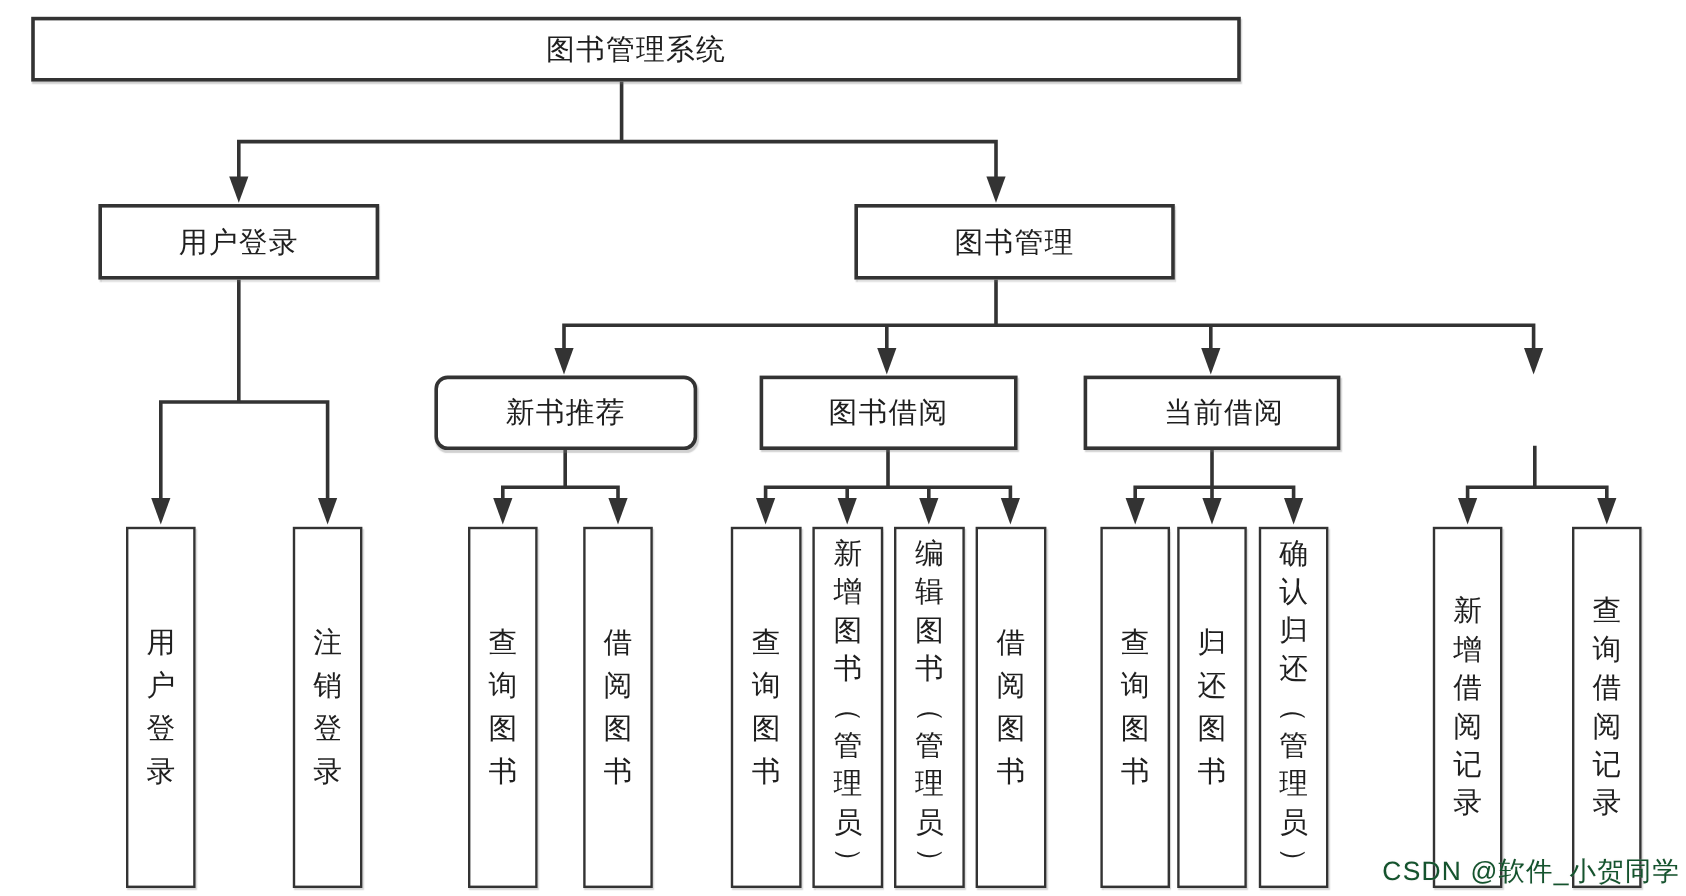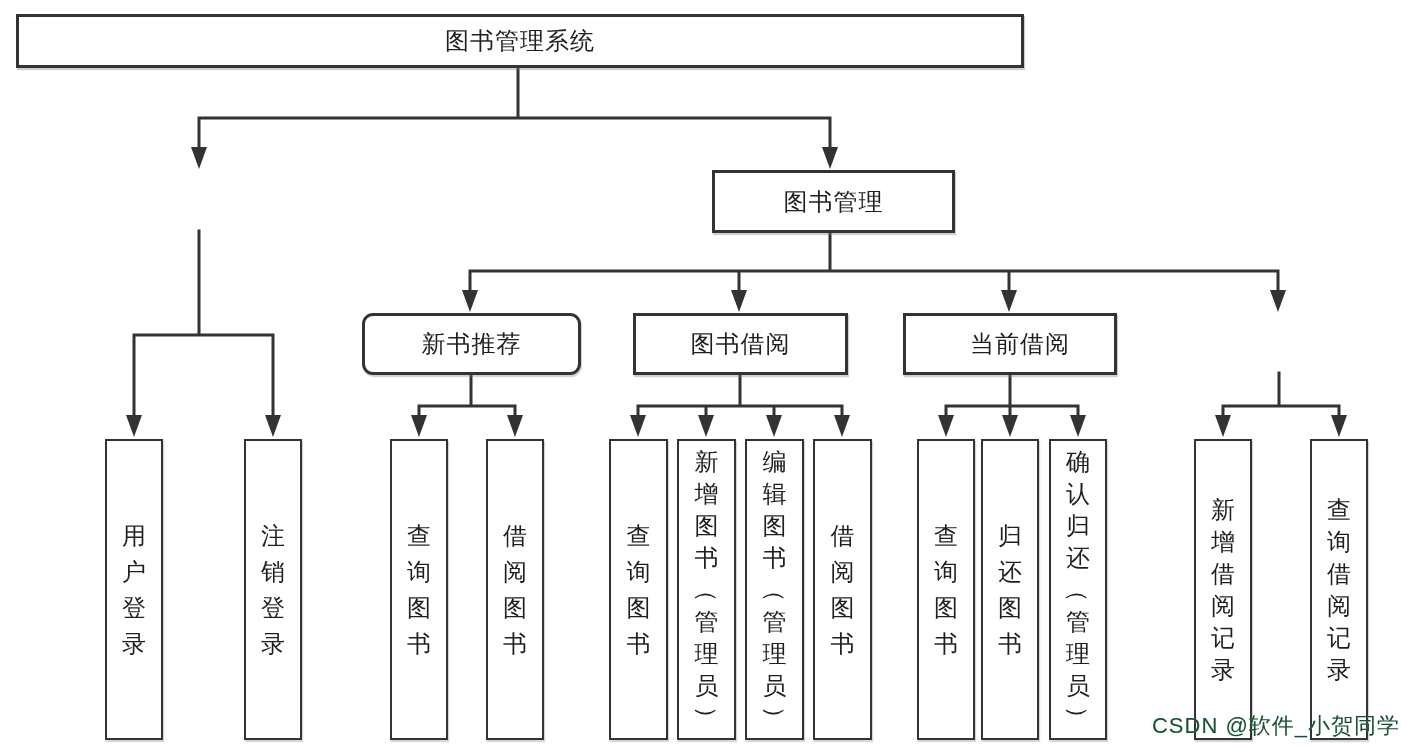--- a/index.html
+++ b/index.html
@@ -112,25 +112,28 @@
       <polygon points="766,415 782,415 774,437"></polygon>
       <polygon points="834,415 850,415 842,437"></polygon>
       <polygon points="938,415 954,415 946,437"></polygon>
       <polygon points="1002,415 1018,415 1010,437"></polygon>
       <polygon points="1070,415 1086,415 1078,437"></polygon>
       <polygon points="1215,415 1231,415 1223,437"></polygon>
       <polygon points="1331,415 1347,415 1339,437"></polygon>
     </g>
   </svg>
 
-  <div class="node h" style="left:16px; top:14px; width:1008px; height:54px;text-align:right;">
+  <div class="node h" style="left:26px; top:14px; width:1008px; height:54px;text-align:right;">
     <span>图书管理系统</span>
   </div>
 
-  <div class="node h" style="left:712px; top:170px; width:243px; height:63px;">
+  <div class="node h" style="left:82px; top:170px; width:234px; height:63px;">
+    <span>用户登录</span>
+  </div>
+  <div class="node h" style="left:712px; top:170px; width:267px; height:63px;">
     <span>图书管理</span>
   </div>
 
   <div class="node h" style="left:362px; top:313px; width:219px; height:62px;border-radius:11px;">
     <span>新书推荐</span>
   </div>
   <div class="node h" style="left:633px; top:313px; width:215px; height:62px;">
     <span>图书借阅</span>
   </div>
   <div class="node h" style="left:903px; top:313px; width:214px; height:62px;padding-left:20px;">

